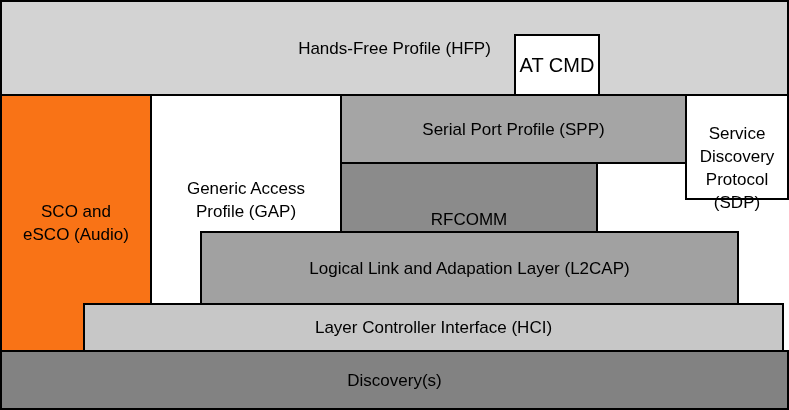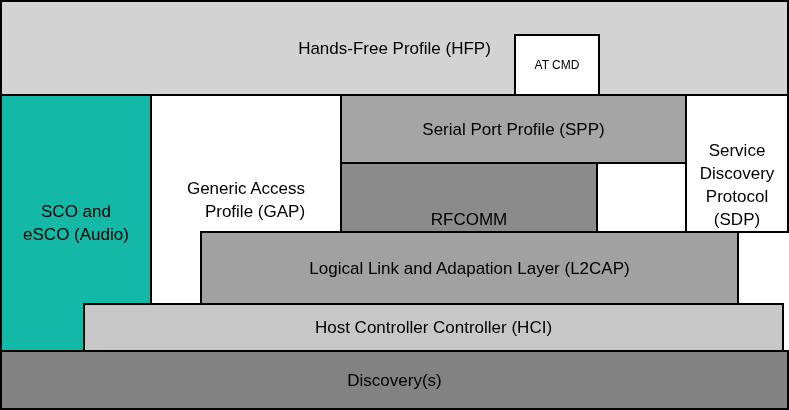--- a/index.html
+++ b/index.html
@@ -26,30 +26,30 @@
   }
   .box-label {
     font-weight: normal;
     font-size: 17px;
     line-height: 23px;
     color: #000000;
     white-space: pre-line;
   }
   
   #box-hfp        { left: 0;     top: 0;     width: 789px; height: 96px;  background: #d3d3d3; }
-  #box-sco        { left: 0;     top: 94px;  width: 152px; height: 258px; background: #14b8a6; }
-  #box-gap        { left: 150px; top: 94px;  width: 192px; height: 212px; background: #ffffff; text-align: right; }
+  #box-sco        { left: 0;     top: 94px;  width: 152px; height: 258px; background: #f97316; }
+  #box-gap        { left: 150px; top: 94px;  width: 192px; height: 212px; background: #ffffff; }
   #box-spp        { left: 340px; top: 94px;  width: 347px; height: 70px;  background: #a5a5a5; }
   #box-rfcomm     { left: 340px; top: 162px; width: 258px; height: 71px;  background: #8b8b8b; align-items: flex-end; }
-  #box-sdp        { left: 685px; top: 94px;  width: 104px; height: 139px; background: #ffffff; padding-top: 42px; }
+  #box-sdp        { left: 685px; top: 94px;  width: 104px; height: 106px; background: #ffffff; padding-top: 42px; }
   #box-l2cap      { left: 200px; top: 231px; width: 539px; height: 75px;  background: #a1a1a1; }
   #box-hci        { left: 83px;  top: 303px; width: 701px; height: 49px;  background: #c7c7c7; }
   #box-controller { left: 0;     top: 350px; width: 789px; height: 60px;  background: #828282; }
   #box-atcmd      { left: 514px; top: 34px;  width: 86px;  height: 62px;  background: #ffffff; }
-  #box-atcmd .box-label { font-size: 12px; }
+  #box-atcmd .box-label { font-size: 20px; }
 </style>
 </head>
 <body>
 
 <div class="stage">
 
   <div class="box" id="box-hfp">
     <span class="box-label">Hands-Free Profile (HFP)</span>
   </div>
 
@@ -74,21 +74,21 @@
   <div class="box" id="box-sdp">
     <span class="box-label">Service Discovery
 Protocol (SDP)</span>
   </div>
 
   <div class="box" id="box-l2cap">
     <span class="box-label">Logical Link and Adapation Layer (L2CAP)</span>
   </div>
 
   <div class="box" id="box-hci">
-    <span class="box-label">Host Controller Controller (HCI)</span>
+    <span class="box-label">Layer Controller Interface (HCI)</span>
   </div>
 
   <div class="box" id="box-controller">
     <span class="box-label">Discovery(s)</span>
   </div>
 
   <div class="box" id="box-atcmd">
     <span class="box-label">AT CMD</span>
   </div>
 

